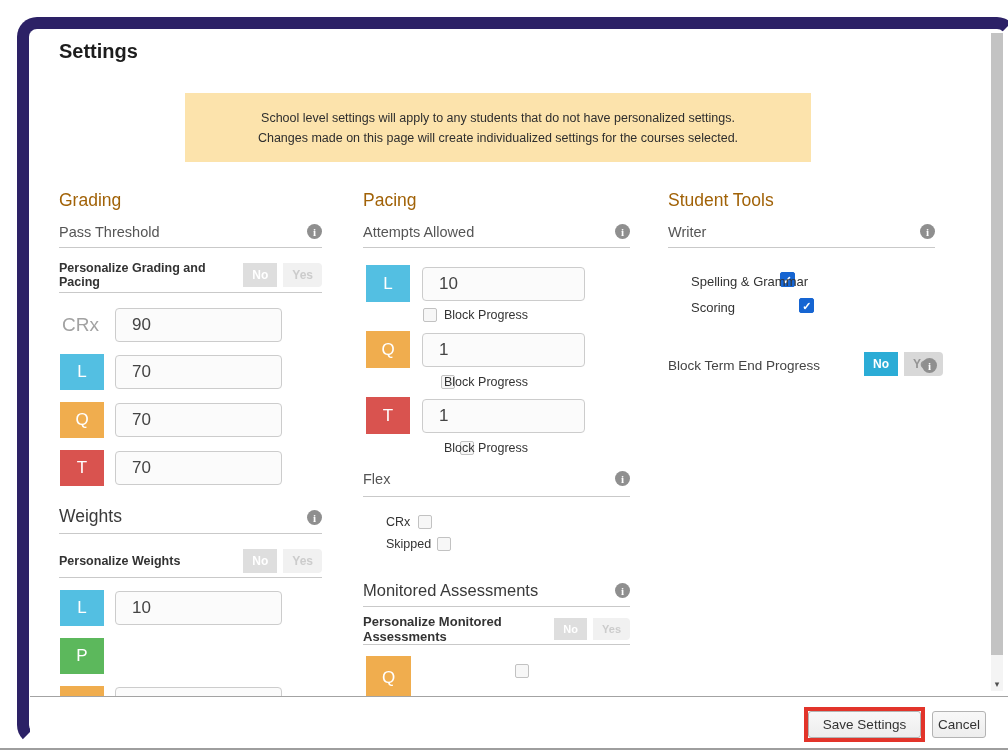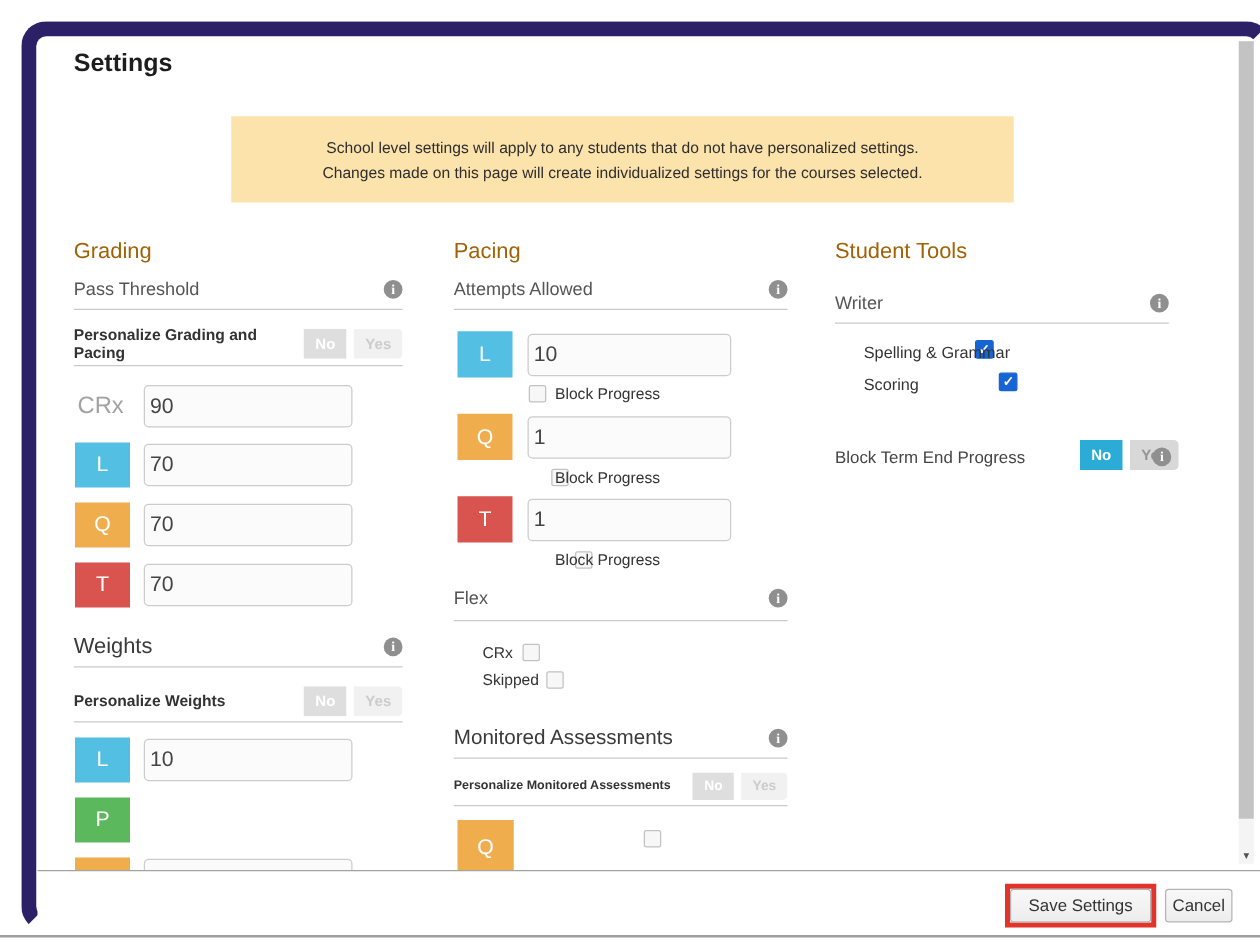--- a/index.html
+++ b/index.html
@@ -29,21 +29,21 @@
           font-family:"Liberation Serif", serif; flex:none; }
 
   .toggle { display:inline-flex; border-radius:4px; overflow:hidden; font-size:12px; font-weight:bold; flex:none; }
   .toggle span { padding:5px 9px;margin-left:6px; }
   .toggle.disabled .t-no  { background:#dedede; color:#fff; }
   .toggle.disabled .t-yes { background:#f1f1f1; color:#ccc; }
   .toggle.active   .t-no  { background:#2bacd6; color:#fff; }
   .toggle.active   .t-yes { background:#d8d8d8; color:#949494; }
 
   .tinput { background:#fbfbfb; border:1px solid #ccc; border-radius:4px; font-size:17px; color:#444;
-            padding:0 4px; font-family:inherit; outline:none; }
+            padding:0 16px; font-family:inherit; outline:none; }
 
   .badge { color:#fff; font-size:17px; display:flex; align-items:center; justify-content:center; }
   .badge.cyan   { background:#53bfe2; }
   .badge.orange { background:#f0ad4e; }
   .badge.red    { background:#d9534f; }
   .badge.green  { background:#5cb85c; }
   .plain-badge { font-size:19px; color:#a2a2a2; }
 
   .cb { width:14px; height:14px; border:1px solid #c2c2c2; background:#f7f7f7; border-radius:2px;
         display:inline-block; position:relative; flex:none; }
@@ -160,34 +160,34 @@
   <span class="abs cb-label" style="left:386px; top:515px;">CRx</span>
   <span class="abs cb" style="left:363px; top:536px;"></span>
   <span class="abs cb-label" style="left:386px; top:537px;">Skipped</span>
 
   <div class="abs sub-row" style="left:363px; top:581px; width:267px; height:26px; font-size:16.5px; color:#3a3a3a;">
     <span>Monitored Assessments</span>
     <span class="info" style="margin-top:2px;">i</span>
   </div>
 
   <div class="abs pers-row" style="left:363px; top:613px; width:267px; height:32px;">
-    <span class="pers-label" style="font-size:10px;">Personalize Monitored Assessments</span>
+    <span class="pers-label" style="font-size:13px;">Personalize Monitored Assessments</span>
     <span class="toggle disabled" style="font-size:11px;">
       <span class="t-no">No</span>
       <span class="t-yes">Yes</span>
     </span>
   </div>
 
   <div class="abs badge orange" style="left:366px; top:656px; width:45px; height:44px;">Q</div>
   <span class="abs cb" style="left:423px; top:663px;"></span>
 
   
   <div class="abs sec-header" style="left:668px; top:190px;">Student Tools</div>
 
-  <div class="abs sub-row" style="left:668px; top:224px; width:267px; height:24px;margin-top:11px;">
+  <div class="abs sub-row" style="left:668px; top:224px; width:267px; height:24px;">
     <span>Writer</span>
     <span class="info">i</span>
   </div>
 
   <span class="abs cb big checked" style="left:669px; top:272px;"></span>
   <span class="abs cb-label big" style="left:691px; top:274px;">Spelling &amp; Grammar</span>
   <span class="abs cb big checked" style="left:669px; top:298px;"></span>
   <span class="abs cb-label big" style="left:691px; top:300px;">Scoring</span>
 
   <span class="abs" style="left:668px; top:358px; font-size:13.5px; color:#444;">Block Term End Progress</span>

